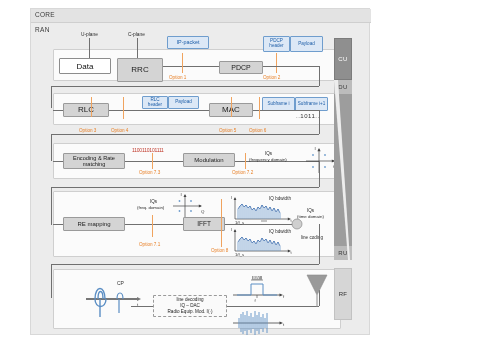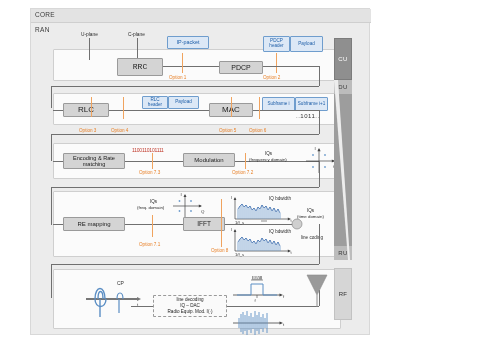--- a/index.html
+++ b/index.html
@@ -56,21 +56,22 @@
     <div class="ran-label">RAN</div>
 
     <div class="white-panel" style="left:22px;top:40px;width:288px;height:32px;"></div>
 
     <div class="lbl" style="left:50px;top:23px;">U-plane</div>
     <div class="lbl" style="left:97px;top:23px;">C-plane</div>
 
     <div class="vline" style="left:58px;top:29px;height:22px;"></div>
     <div class="vline" style="left:106px;top:29px;height:22px;"></div>
 
-    <div class="gblock big" style="left:86px;top:49px;width:46px;height:18px;font-family:Liberation Mono, monospace;">RRC</div>
+    <div class="wblock big" style="left:28px;top:49px;width:52px;height:16px;">Data</div>
+    <div class="gblock big" style="left:86px;top:49px;width:46px;height:24px;">RRC</div>
 
     <div class="bblock" style="left:136px;top:27px;width:42px;height:13px;font-size:5.4px;">IP-packet</div>
     <div class="gblock" style="left:188px;top:52px;width:44px;height:13px;font-size:7px;">PDCP</div>
 
     <div class="bblock" style="left:232px;top:27px;width:27px;height:16px;">PDCP header</div>
     <div class="bblock" style="left:259px;top:27px;width:33px;height:16px;">Payload</div>
 
     <div class="hline" style="left:132px;top:57px;width:56px;"></div>
     <div class="oline" style="left:151px;top:44px;height:20px;"></div>
     <div class="oline" style="left:245px;top:44px;height:20px;"></div>

